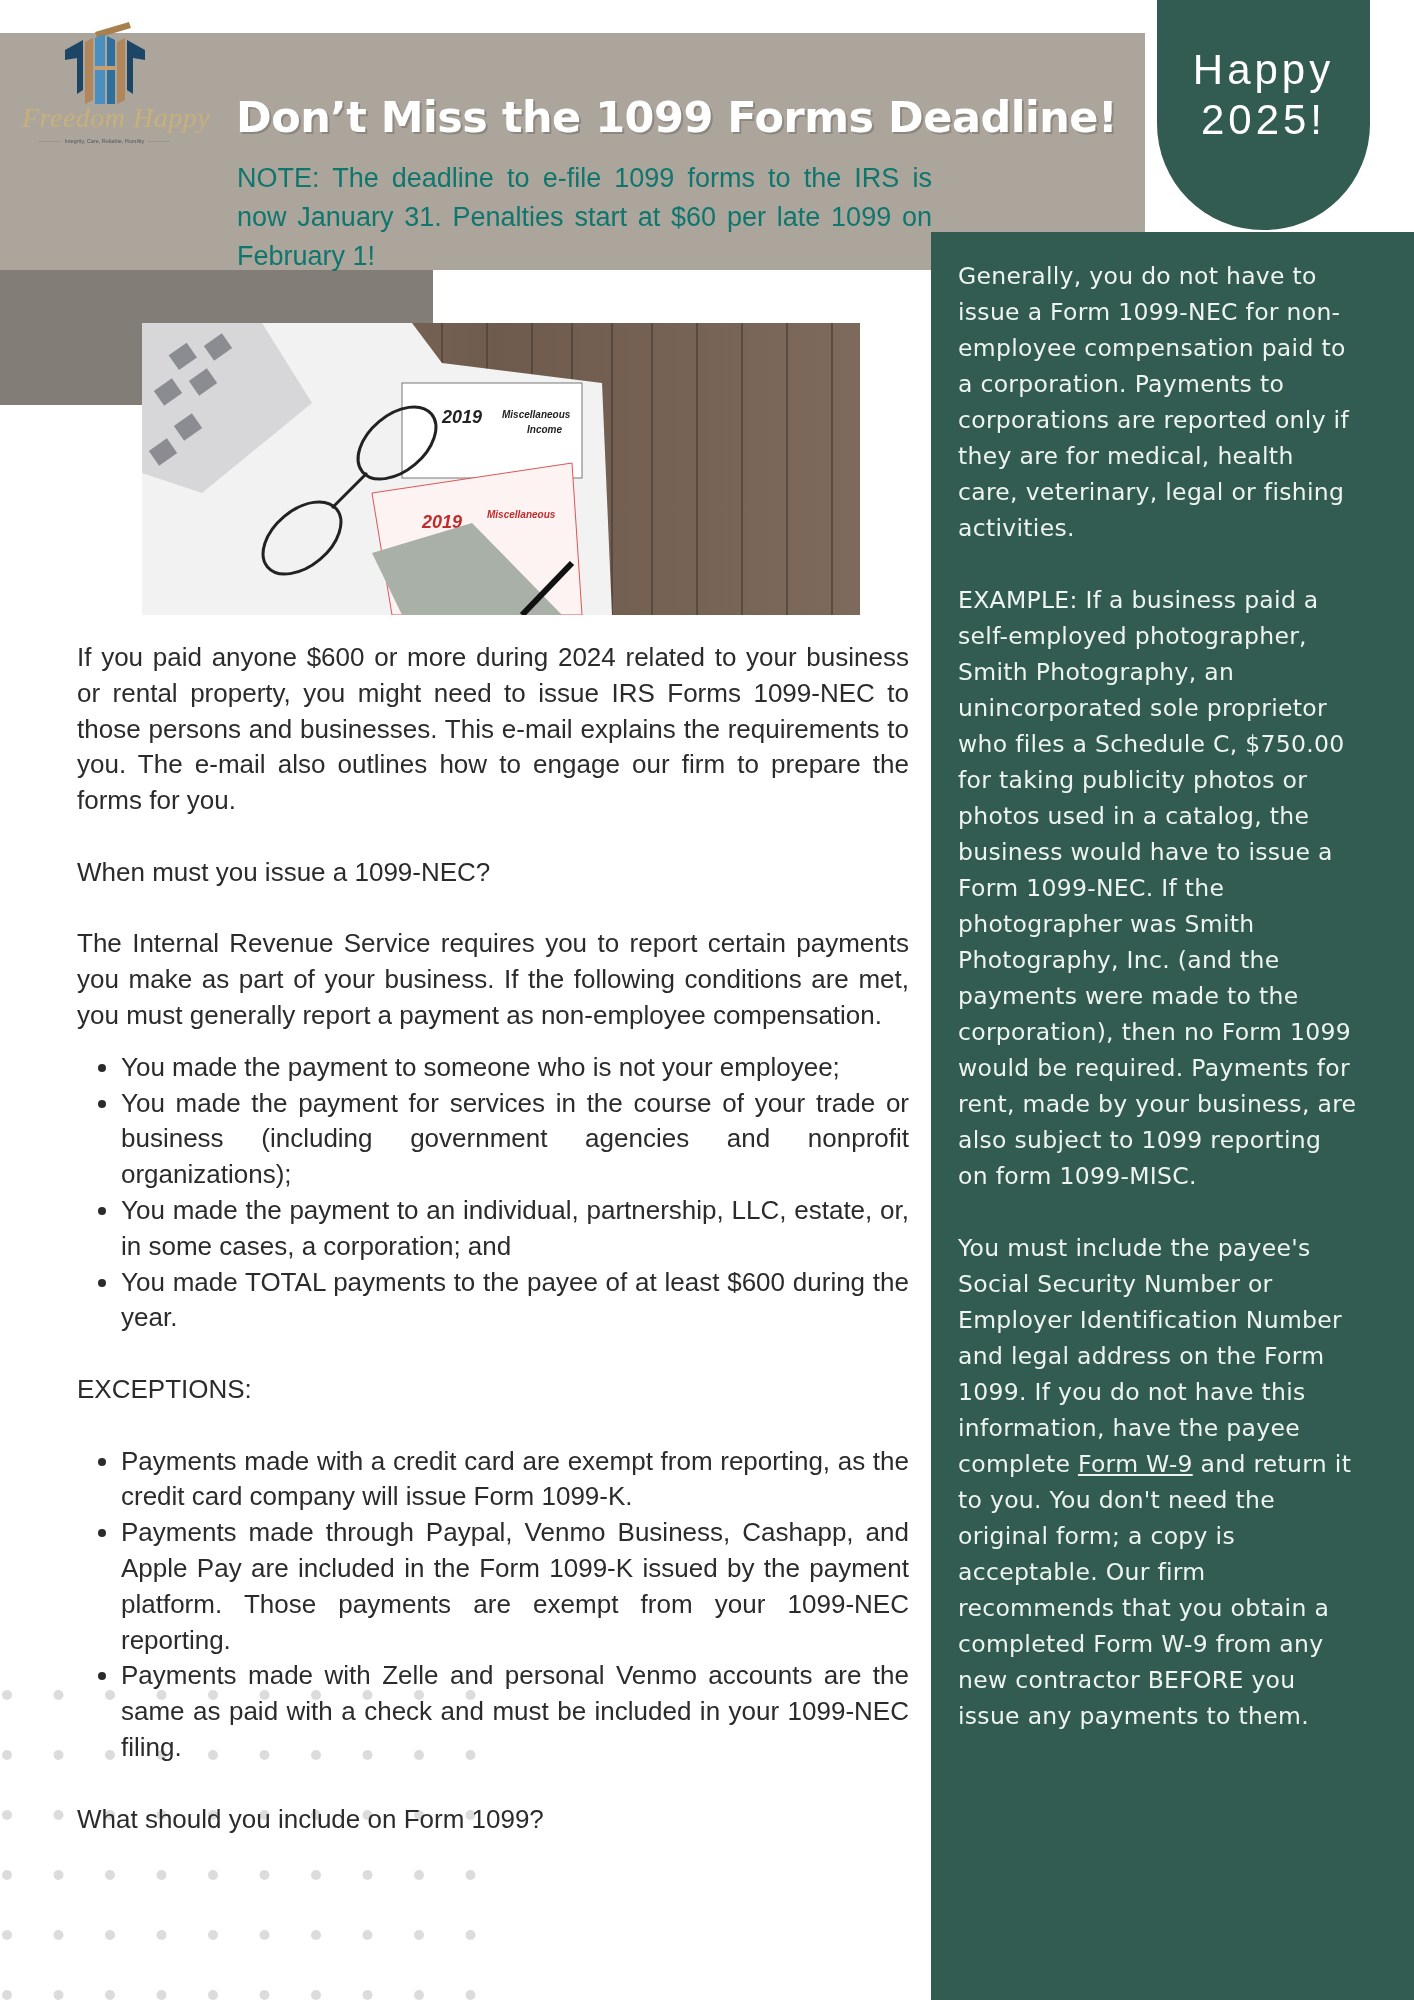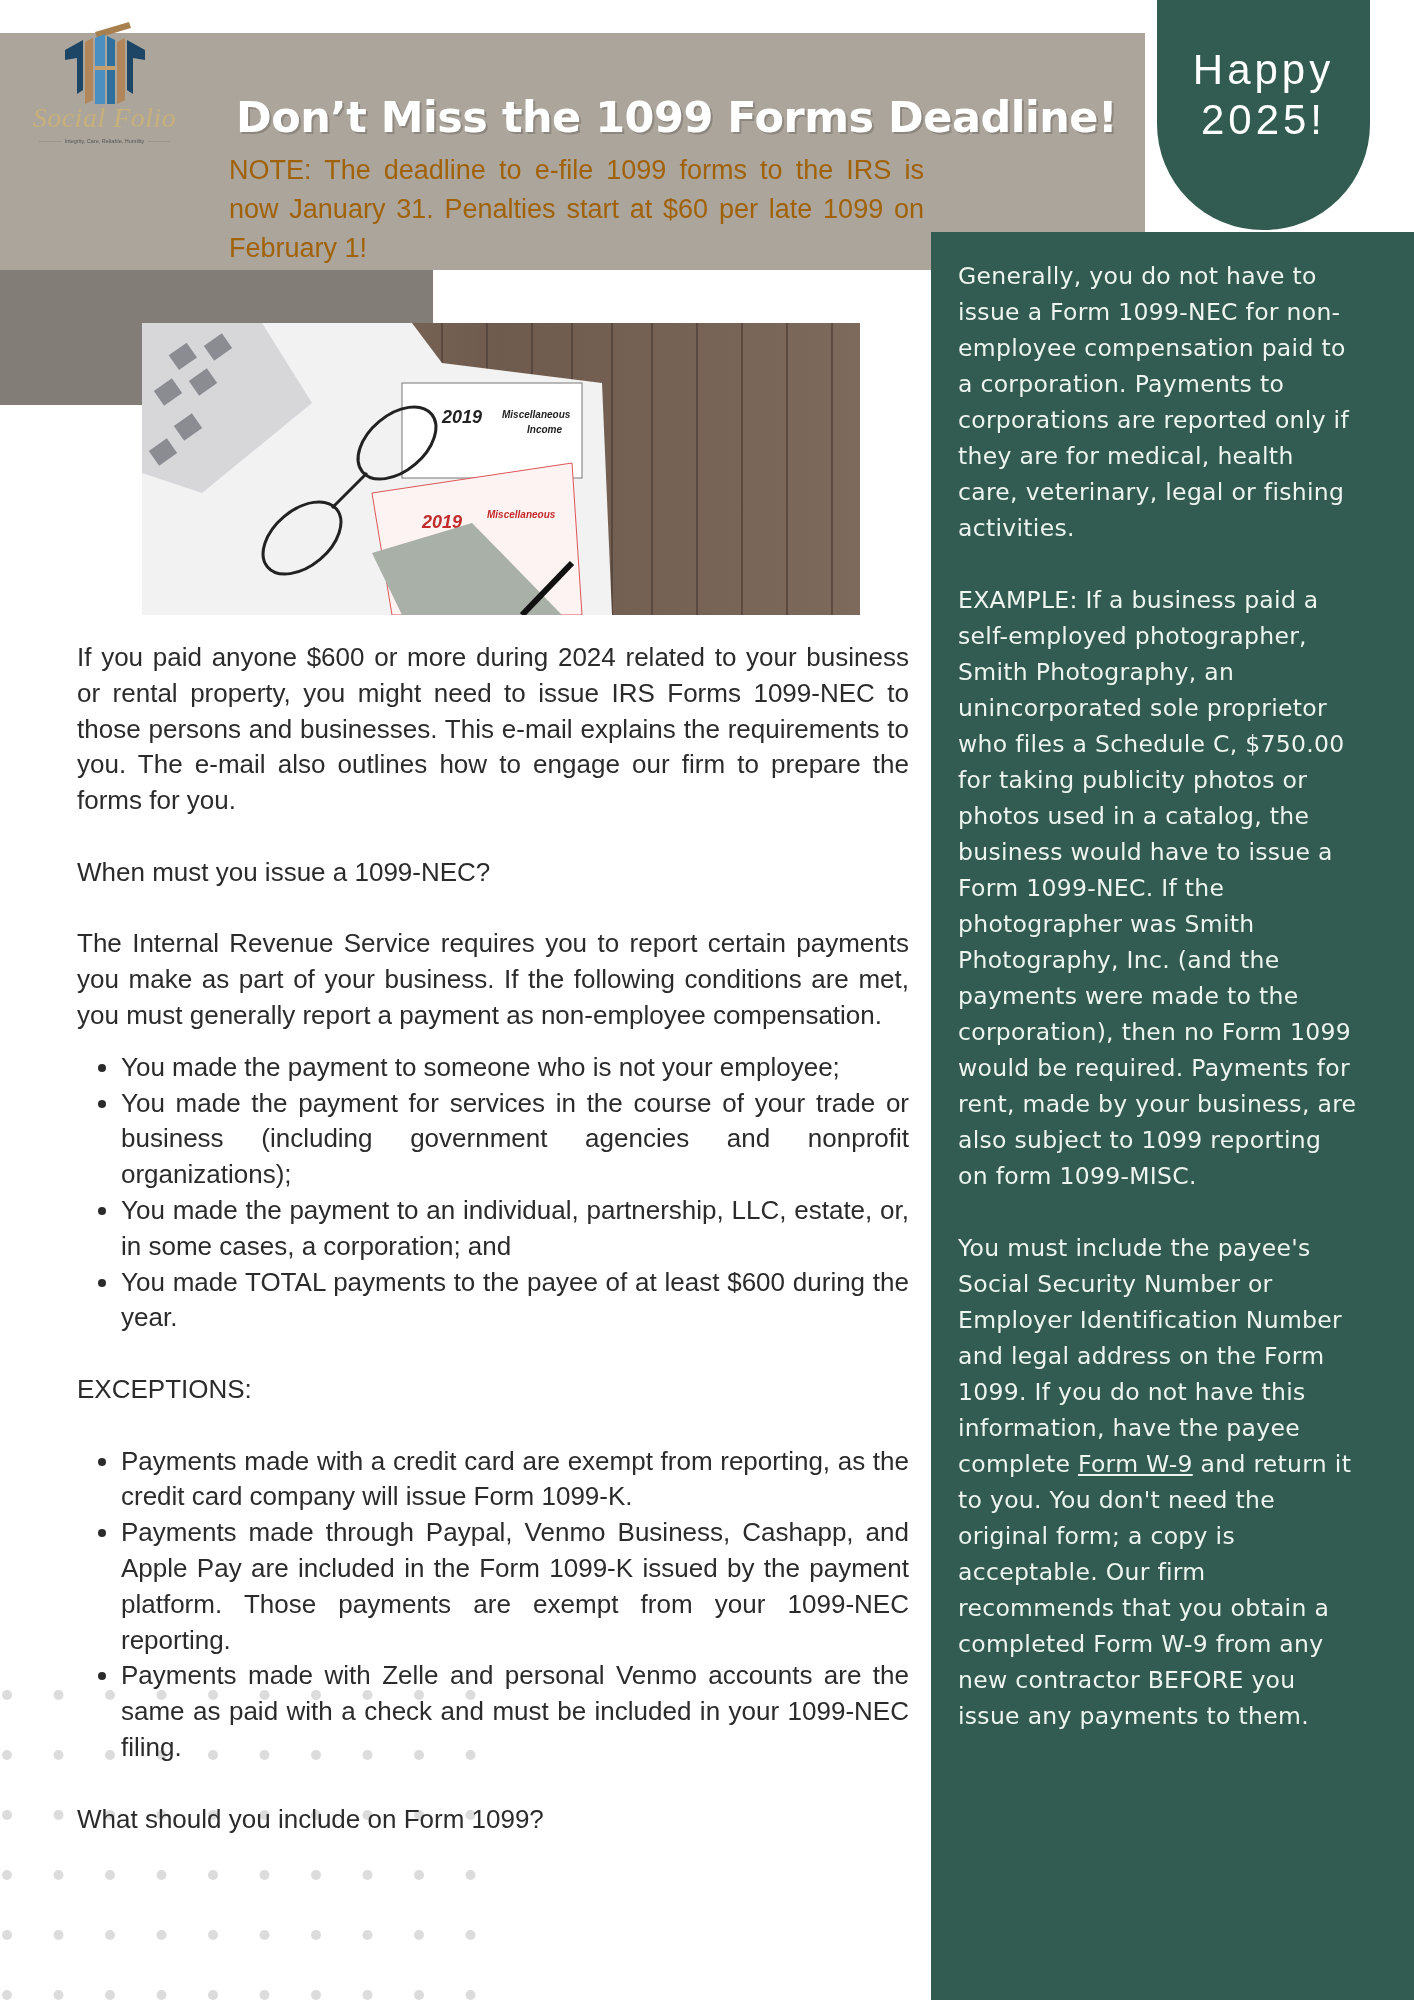--- a/index.html
+++ b/index.html
@@ -33,22 +33,22 @@
     content: ""; display: inline-block; width: 22px; height: 1px; background: #9a948b;
     vertical-align: middle; margin: 0 4px;
   }
   .title {
     position: absolute; left: 220px; top: 76px; margin: 16px;
     font-family: "DejaVu Sans", sans-serif; font-weight: bold; font-size: 43px;
     color: #ffffff; letter-spacing: -0.5px; white-space: nowrap;
     text-shadow: 2px 2px 0 #8d877f;
   }
   .note {
-    position: absolute; left: 221px; top: 143px; width: 695px; margin: 8px;
-    font-size: 27px; line-height: 39px; color: #a16207; text-align: justify;
+    position: absolute; left: 221px; top: 143px; width: 695px; margin: 16px;
+    font-size: 27px; line-height: 39px; color: #0f766e; text-align: justify;
     font-weight: 300;
   }
   .happy-tab {
     position: absolute; left: 1157px; top: 0; width: 213px; height: 230px;
     background: #325c51; border-radius: 0 0 106px 106px;
   }
   .happy-text {
     position: absolute; left: 0; top: 45px; width: 213px; text-align: center;
     font-size: 42px; line-height: 50px; color: #ffffff; letter-spacing: 4px;
     font-weight: 300;
@@ -89,21 +89,21 @@
   <svg width="95" height="85" viewBox="0 0 95 85">
     <polygon points="38,12 72,2 74,8 40,18" fill="#a8804e"></polygon>
     <polygon points="8,30 26,20 26,70 20,74 20,38 8,40" fill="#1d4566"></polygon>
     <polygon points="28,22 36,18 36,80 28,84" fill="#b0865a"></polygon>
     <polygon points="38,18 48,14 48,84 38,84" fill="#4a8fbf"></polygon>
     <polygon points="50,16 58,20 58,84 50,84" fill="#2f6f9c"></polygon>
     <polygon points="60,22 68,18 68,80 60,84" fill="#b0865a"></polygon>
     <polygon points="70,20 88,30 88,40 76,38 76,74 70,70" fill="#1d4566"></polygon>
     <rect x="38" y="46" width="20" height="4" fill="#c79f6d"></rect>
   </svg>
-  <div class="logo-name">Social Folio</div>
+  <div class="logo-name">Freedom Happy</div>
   <div class="logo-tagline">Integrity, Care, Reliable, Humility</div>
 </div>
 
 <h1 class="title">Don’t Miss the 1099 Forms Deadline!</h1>
 <p class="note">NOTE: The deadline to e-file 1099 forms to the IRS is now January 31. Penalties start at $60 per late 1099 on February 1!</p>
 
 <div class="happy-tab">
   <div class="happy-text">
     <div>Happy</div>
     <div>2025!</div>

